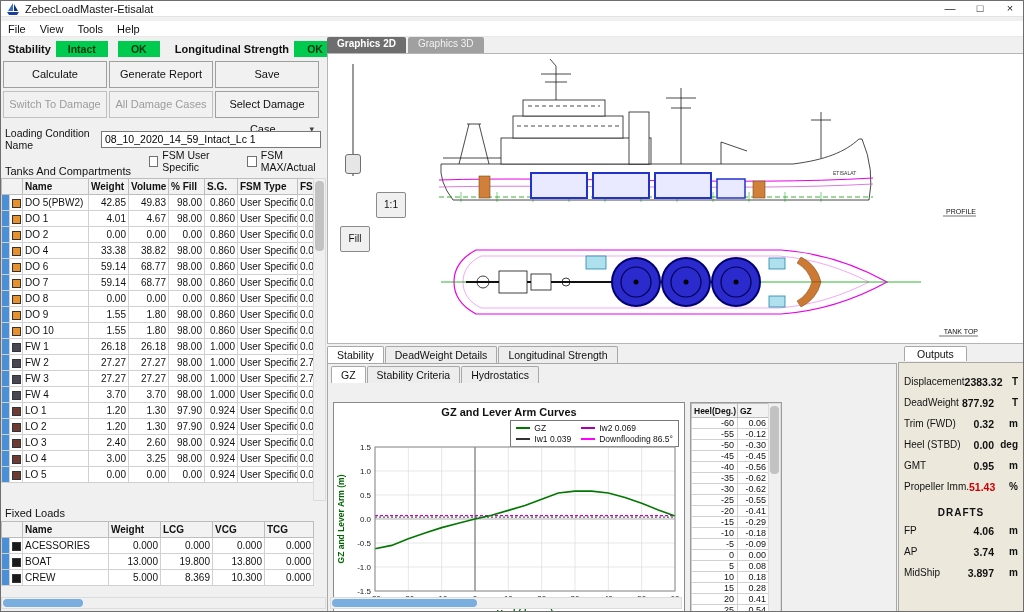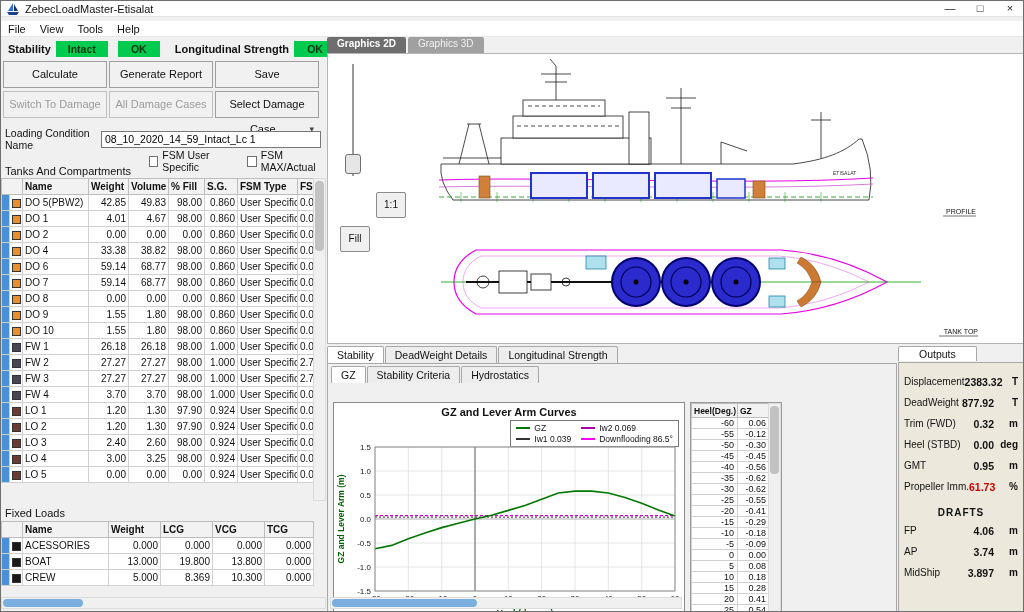--- a/index.html
+++ b/index.html
@@ -88,21 +88,21 @@
   #gz-chart { left:1px; top:40px; }
 
   #heel-wrap { left:362px; top:38px; width:92px; height:221px; background:#fff; border:1px solid #9a9a9a; }
   #heel-wrap table { width:78px; font-size:9px; }
   #heel-wrap th { height:14px; font-size:8.5px; padding:0 2px; }
   #heel-wrap td { height:10px; font-size:9px; padding:0 3px; }
   #analysis-hscroll { left:2px; top:233px; width:352px; }
 
   
   #outputs-panel { left:897px; top:345px; width:126px; height:266px; }
-  #out-tab { left:0; top:0; padding:1px 20px; font-size:10.5px; background:#fff; border:1px solid #a8a8a8; border-bottom:none; border-radius:2px 2px 0 0; position:absolute; z-index:2; }
+  #out-tab { left:6px; top:0; padding:1px 12px; font-size:10.5px; background:#fff; border:1px solid #a8a8a8; border-bottom:none; border-radius:2px 2px 0 0; position:absolute; z-index:2; }
   #out-body { left:0; top:16px; width:126px; height:250px; border:1px solid #a8a8a8; background:#ece9dc; padding-top:8px; }
   .out-row { display:flex; align-items:center; height:21px; padding:0 5px; }
   .out-label { flex:1; font-size:10px; white-space:nowrap; }
   .out-val { font-weight:bold; font-size:10.5px; }
   .out-unit { width:24px; text-align:right; font-size:10px; font-weight:bold; }
   #drafts-title { text-align:center; font-weight:bold; font-size:10px; margin:10px 0 2px 0; letter-spacing:1px; }
 </style>
 </head>
 <body>
 
@@ -801,21 +801,21 @@
         </div>
 
         <div class="out-row">
           <span class="out-label">GMT</span>
           <span class="out-val">0.95</span>
           <span class="out-unit">m</span>
         </div>
 
         <div class="out-row">
           <span class="out-label">Propeller Imm.</span>
-          <span class="out-val" style="color: rgb(204, 0, 0);">61.73</span>
+          <span class="out-val" style="color: rgb(204, 0, 0);">51.43</span>
           <span class="out-unit">%</span>
         </div>
 
     </div>
     <div id="drafts-title">DRAFTS</div>
     <div>
 
         <div class="out-row">
           <span class="out-label">FP</span>
           <span class="out-val">4.06</span>

